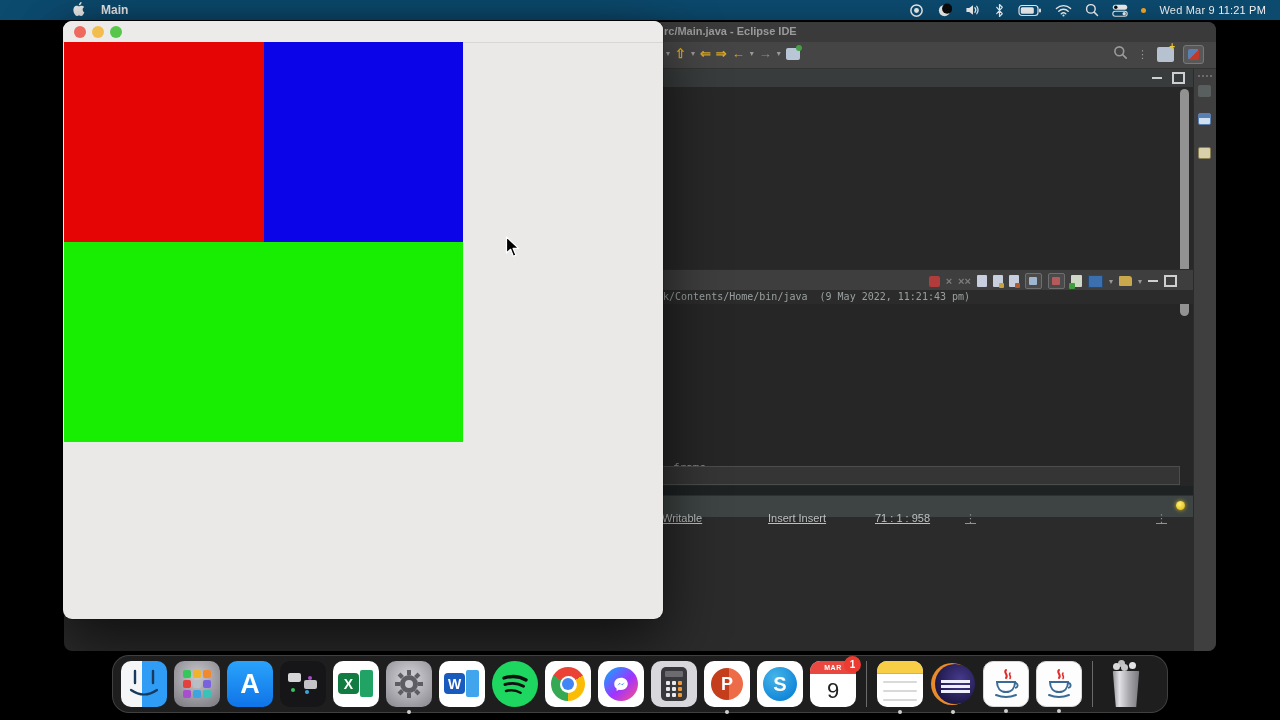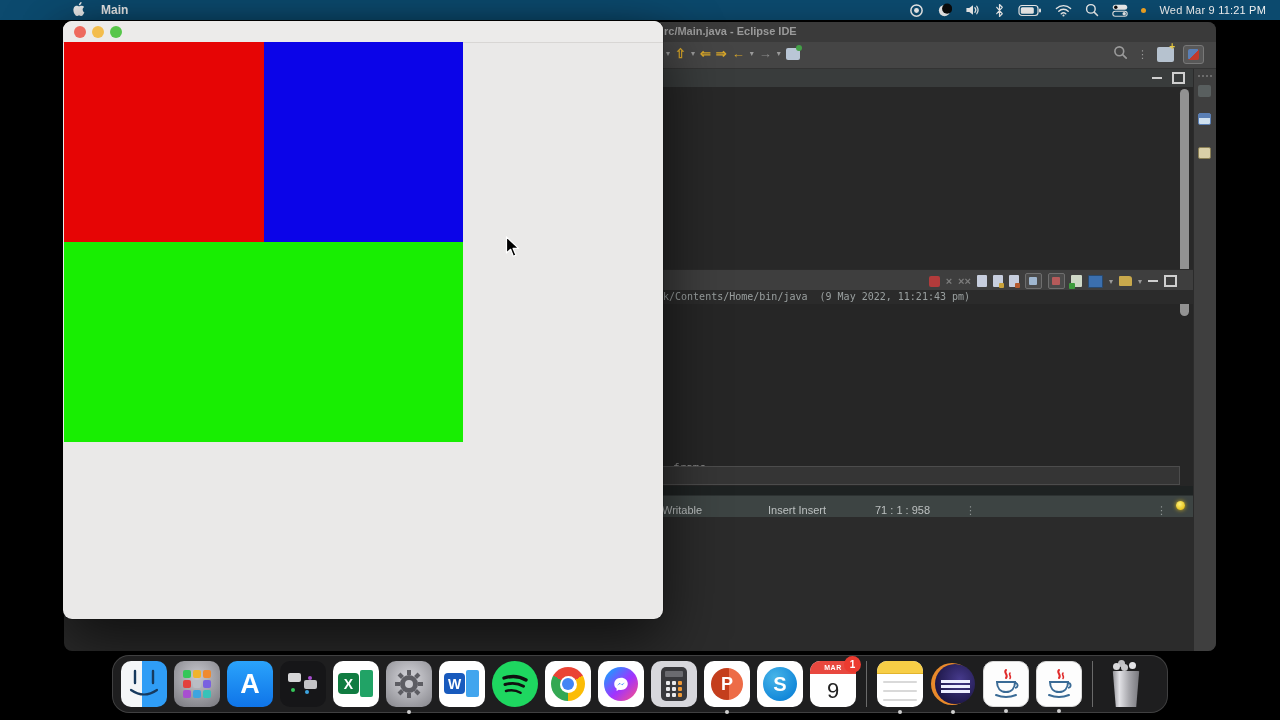--- a/index.html
+++ b/index.html
@@ -80,21 +80,21 @@
 
   .c-header{height:14px;background:#2b2b2b;flex:none;position:relative;
             font-family:"DejaVu Sans Mono",monospace;font-size:10px;color:#9aa0a0;}
   .c-header span{position:absolute;left:599px;top:1px;white-space:pre;}
   .c-body{flex:1;background:#262626;}
   .hscroll{height:9px;background:#1e2222;flex:none;position:relative;}
   .hthumb{position:absolute;left:0;top:1px;width:291px;height:7px;background:#2e3434;border-radius:3px;}
 
   .statusbar{height:21px;background:#3d4443;flex:none;position:relative;color:#bcc0c0;font-size:11px;
              border-top:1px solid #2d3232;}
-  .sb-item{position:absolute;top:8px;white-space:nowrap;}
+  .sb-item{position:absolute;top:16px;white-space:nowrap;text-decoration:underline;}
   .sb-writable{left:598px;}
   .sb-insert{left:704px;}
   .sb-caret{left:811px;}
   .sb-kebab1{left:901px;color:#8f9595;}
   .sb-kebab2{right:26px;color:#8f9595;}
   .bulb{position:absolute;right:8px;top:5px;width:9px;height:9px;border-radius:50%;
         background:radial-gradient(circle at 40% 35%,#fff27a,#e8c31f 70%);box-shadow:0 0 4px #d8b71a;}
 
   
   .jwin{position:absolute;left:63px;top:21px;width:600px;height:598px;border-radius:9px;background:#eae9e8;

